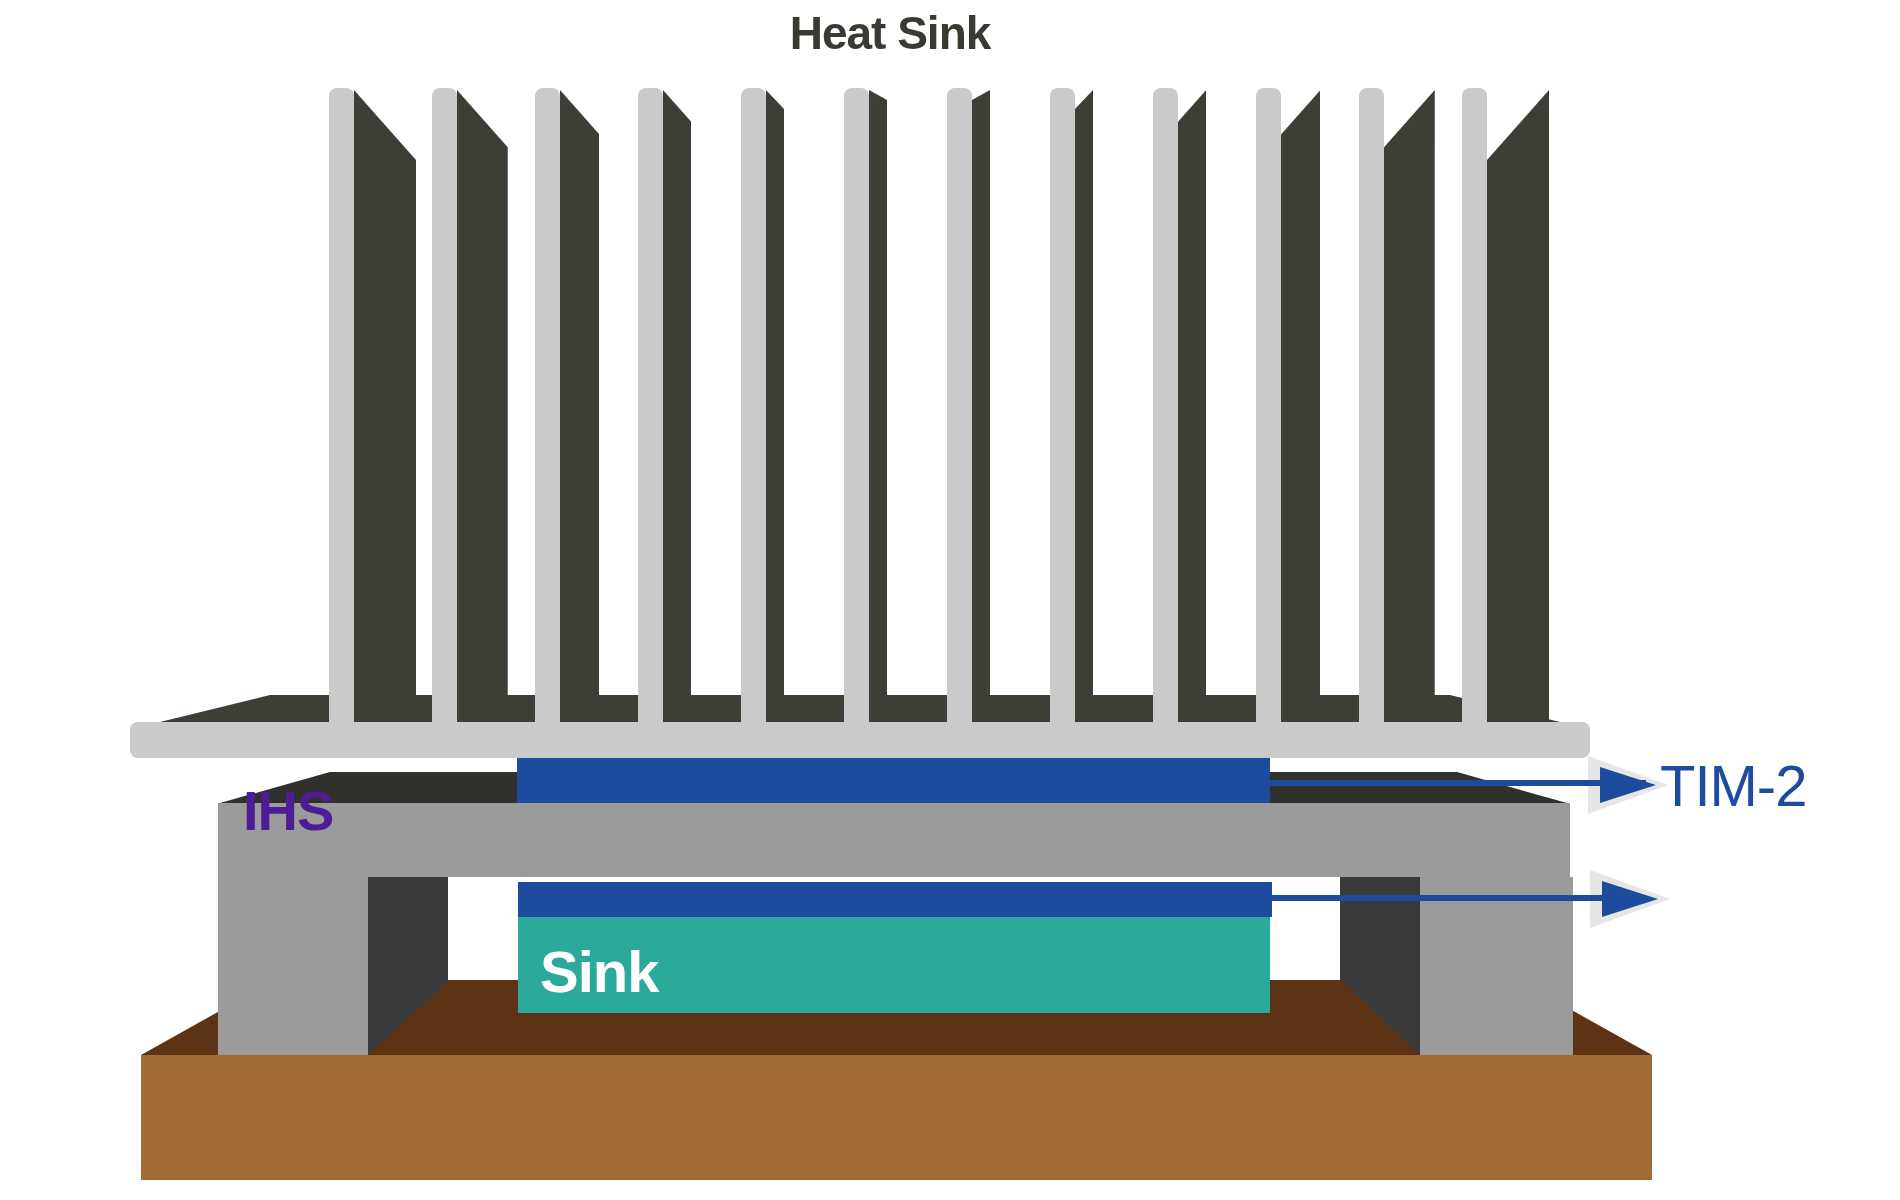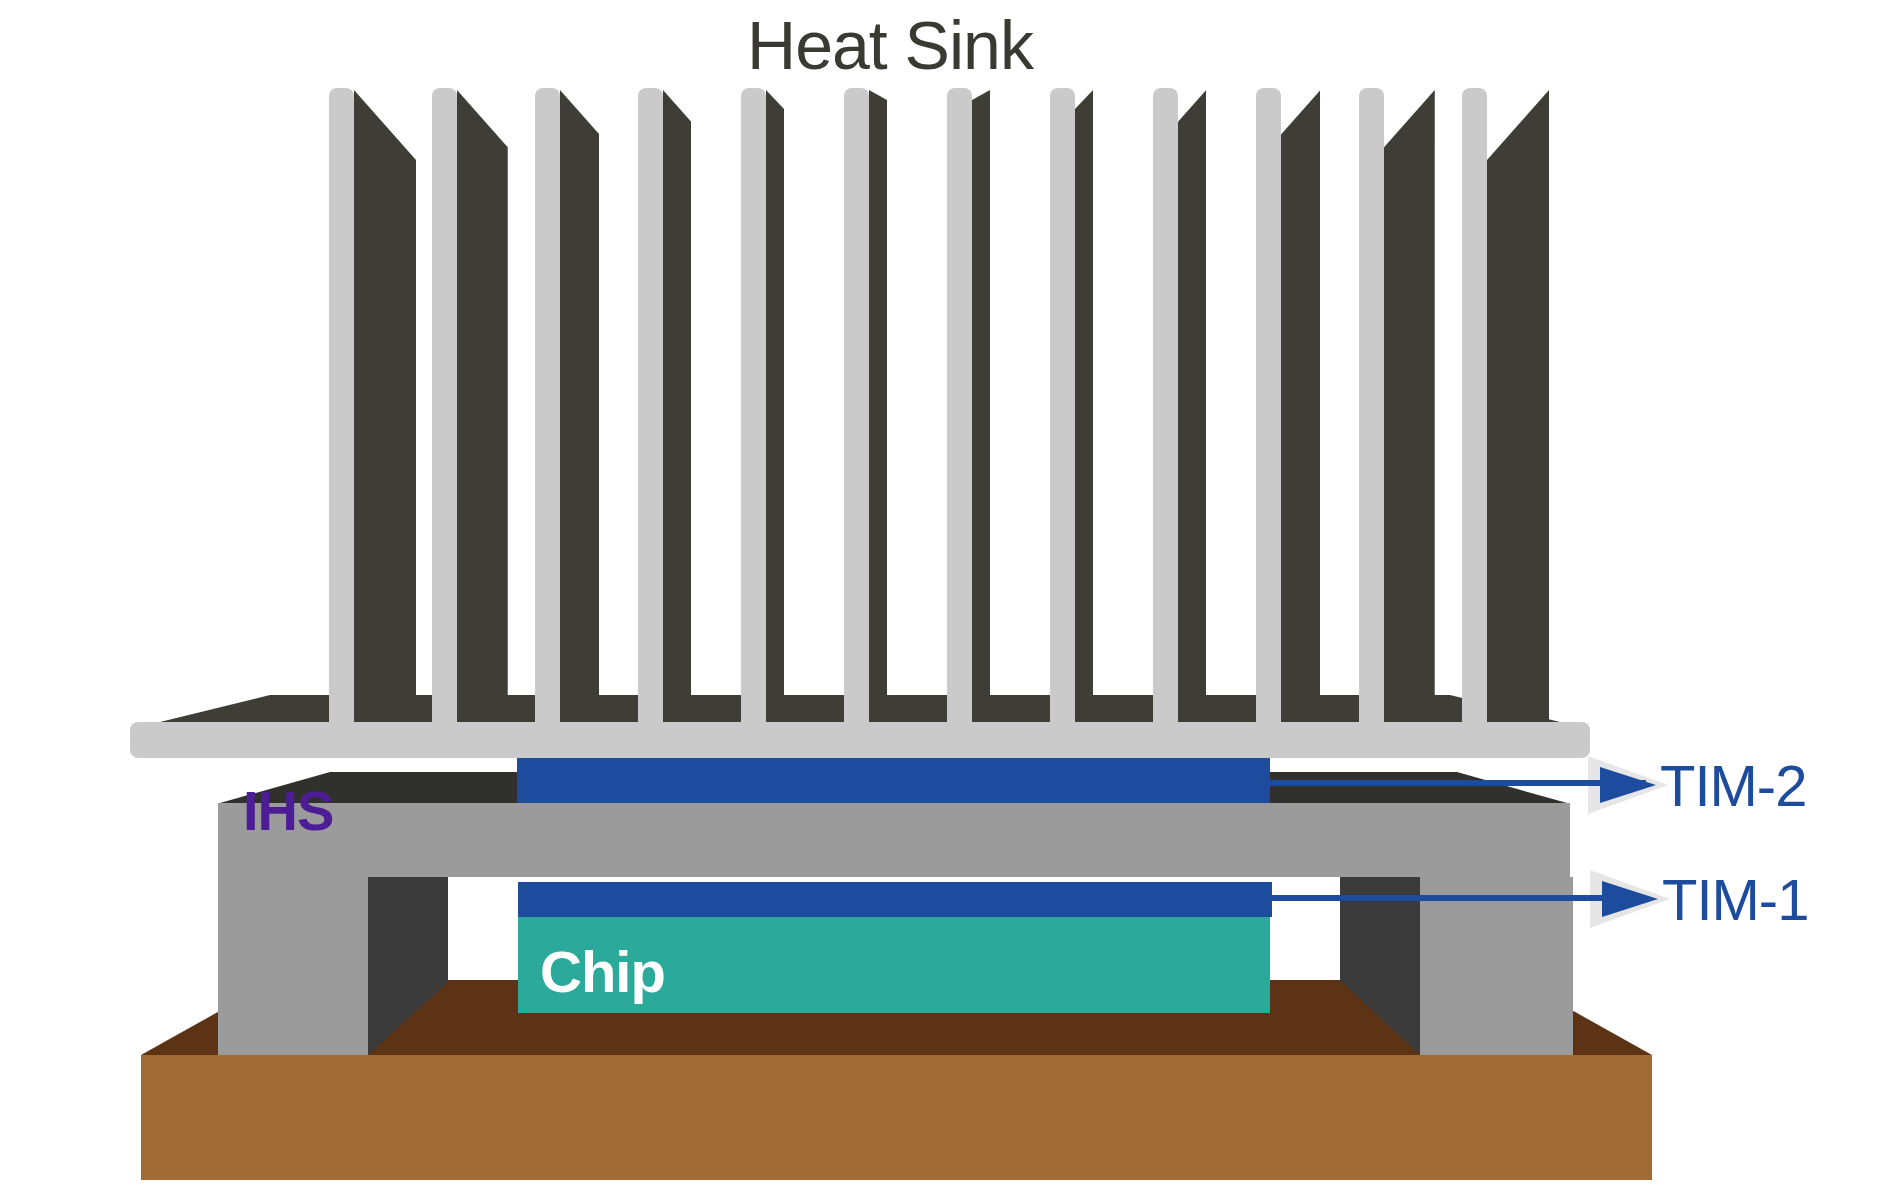--- a/index.html
+++ b/index.html
@@ -17,21 +17,21 @@
     --arrow-chevron-gray:#e6e6e6;
   }
   html,body{margin:0;padding:0;background:#ffffff;}
   .stage{
     position:relative;width:1900px;height:1200px;overflow:hidden;background:#ffffff;
     font-family:"Liberation Sans", sans-serif;
   }
   .abs{position:absolute;}
   .title{
     top:6px;left:890px;transform:translateX(-50%);
-    font-size:68px;font-weight:normal;color:var(--title-color);
+    font-size:46px;font-weight:bold;color:var(--title-color);
     letter-spacing:-1px;white-space:nowrap;
   }
   
   .hs-strip{
     left:160px;top:695px;width:1400px;height:27px;background:var(--heatsink-dark);
     clip-path:polygon(0 100%,110px 0,1290px 0,100% 100%);
   }
   .hs-plate{
     left:130px;top:722px;width:1460px;height:36px;background:var(--heatsink-light);
     border-radius:8px;
@@ -138,28 +138,27 @@
   <div class="abs substrate-top"></div>
 
   <div class="abs ihs-lid"></div>
   <div class="abs leg-left"></div>
   <div class="abs leg-left-inner"></div>
   <div class="abs leg-right"></div>
   <div class="abs leg-right-inner"></div>
   <div class="abs ihs-label">IHS</div>
 
   <div class="abs chip"></div>
-  <div class="abs chip-label">Chip</div>
+  <div class="abs chip-label">Sink</div>
   <div class="abs tim1"></div>
 
   <div class="abs substrate-front"></div>
 
   <div class="abs chevron" style="left:1588px;top:756px;"></div>
   <div class="abs arrow-line" style="left:1268px;top:780px;width:378px;"></div>
   <div class="abs arrow-head" style="left:1600px;top:767px;"></div>
   <div class="abs callout-label" style="left:1660px;top:752px;">TIM-2</div>
 
   <div class="abs chevron" style="left:1590px;top:870px;"></div>
   <div class="abs arrow-line" style="left:1272px;top:895px;width:374px;"></div>
   <div class="abs arrow-head" style="left:1602px;top:881px;"></div>
-  <div class="abs callout-label" style="left:1662px;top:866px;">TIM-1</div>
 
 </div>
 
 </body></html>

